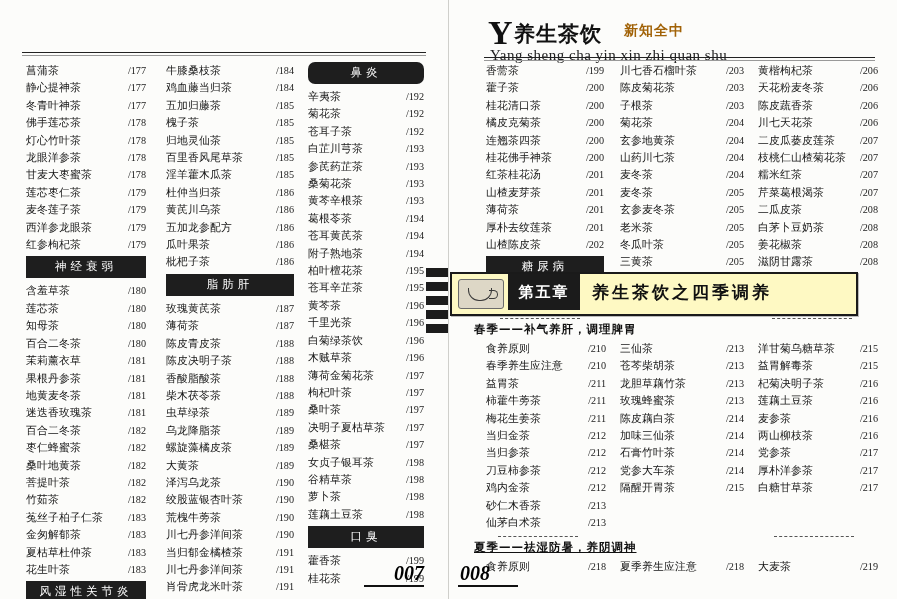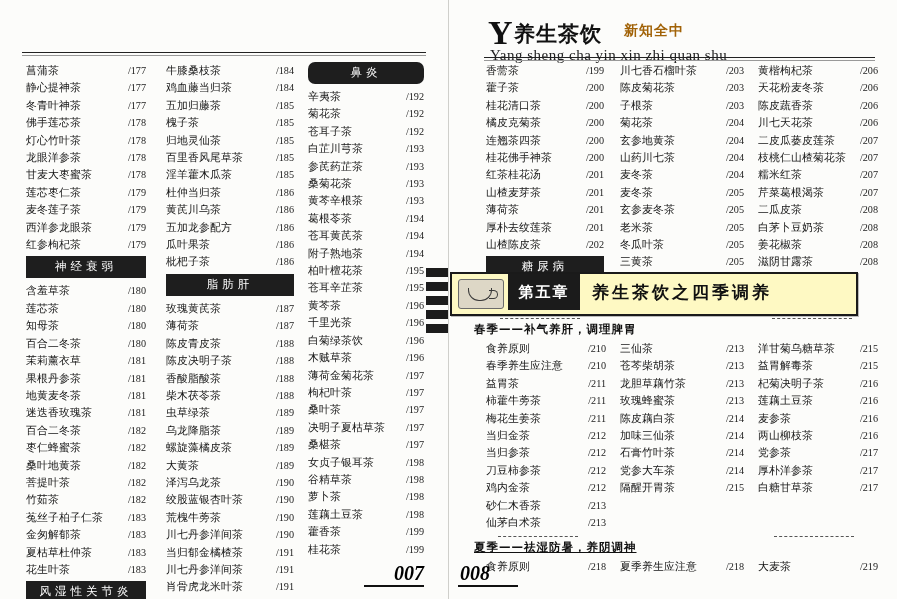--- a/index.html
+++ b/index.html
@@ -509,20 +509,21 @@
           </div>
         <div class="row">
             <span class="nm">萝卜茶</span>
             <span class="pg">/198</span>
           </div>
         <div class="row">
             <span class="nm">莲藕土豆茶</span>
             <span class="pg">/198</span>
           </div>
 
+        <div class="sec-title">口臭</div>
 
         <div class="row">
             <span class="nm">藿香茶</span>
             <span class="pg">/199</span>
           </div>
         <div class="row">
             <span class="nm">桂花茶</span>
             <span class="pg">/199</span>
           </div>
 

